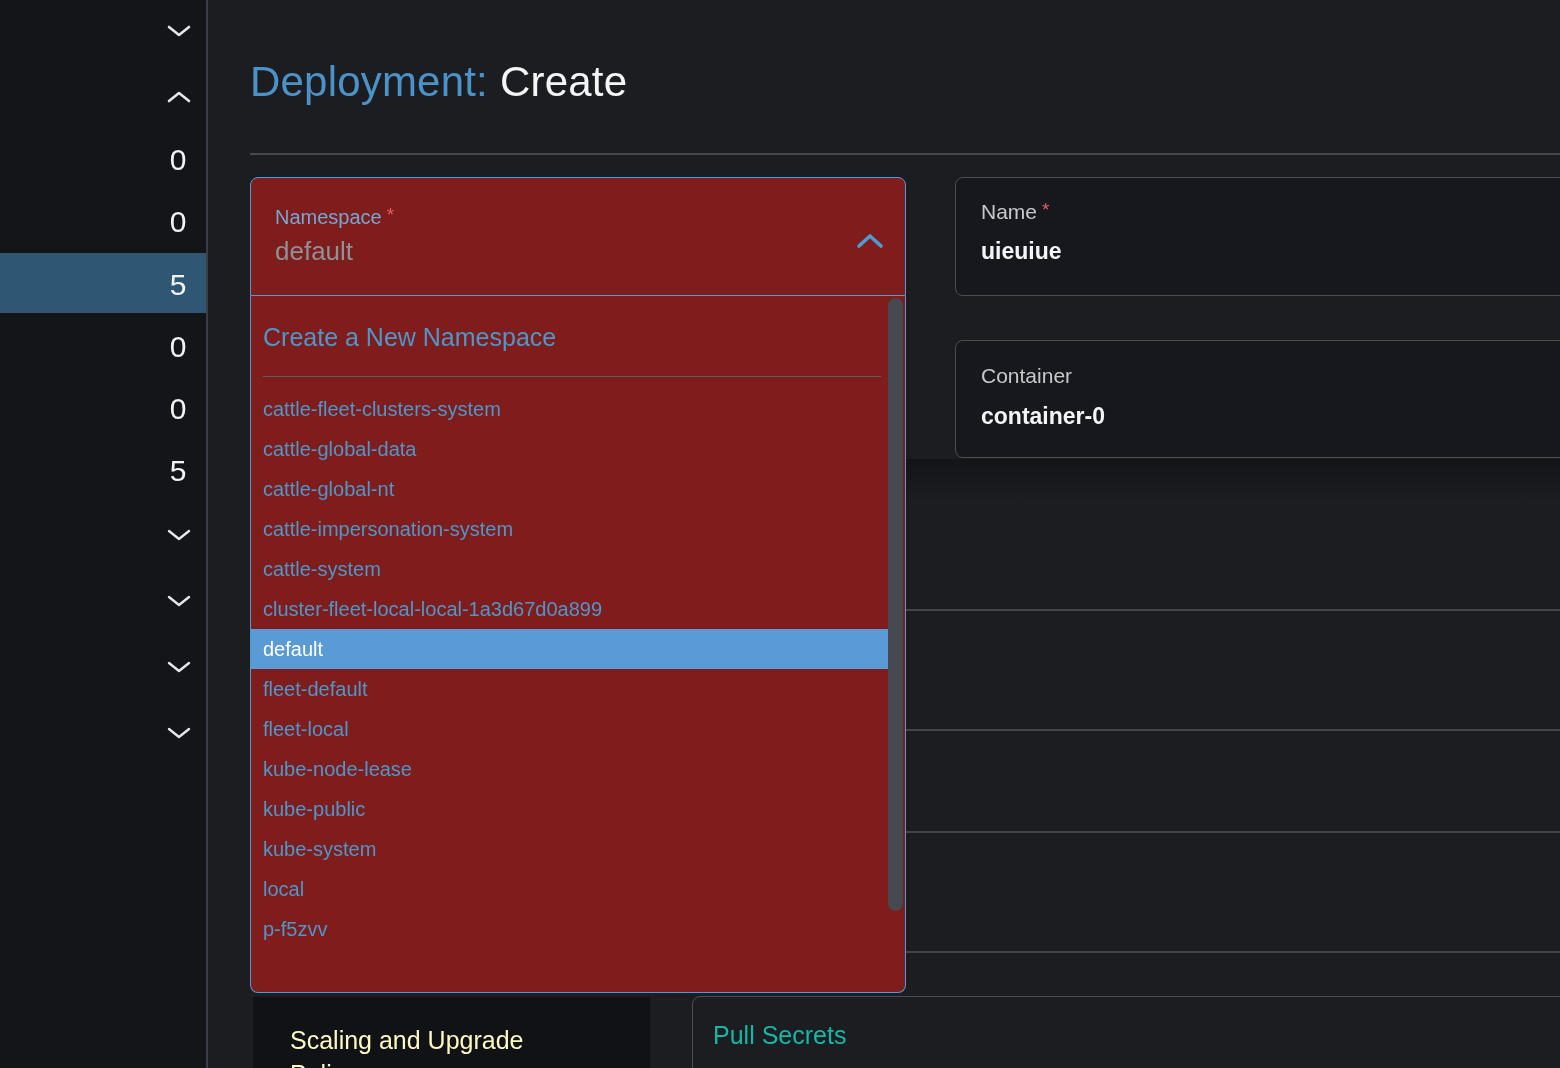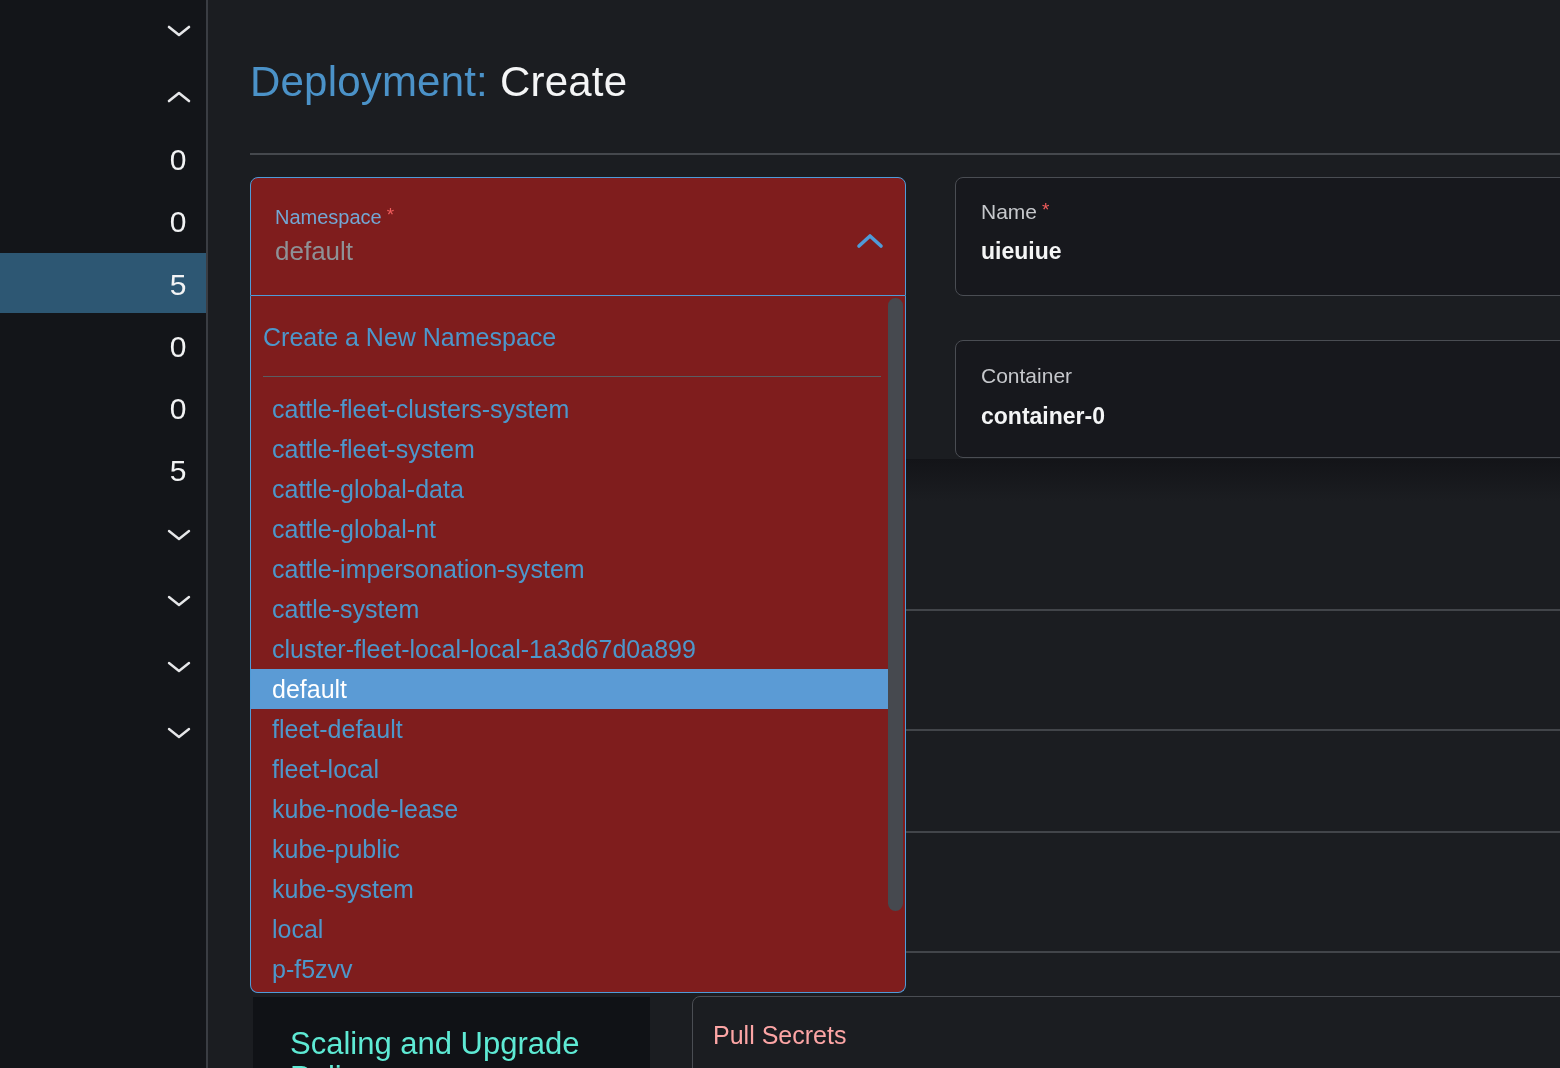--- a/index.html
+++ b/index.html
@@ -62,39 +62,39 @@
     overflow:hidden;
   }
   .menu .create {
     position:absolute; left:12px; top:27px; font-size:25px; color:#4d97cb;
   }
   .menu .mdivider {
     position:absolute; left:12px; top:80px; width:618px; height:1px; background:#5a5d62;
   }
   .menu .opts { position:absolute; left:0; top:93px; width:639px; }
   .menu .opt {
-    height:40px; line-height:40px; padding-left:21px;
-    font-size:25px; color:#4d97cb; white-space:nowrap;
+    height:40px; line-height:40px; padding-left:12px;
+    font-size:20px; color:#4d97cb; white-space:nowrap;
   }
   .menu .opt.sel { background:#5b9bd5; color:#ffffff; }
   .menu .sb-thumb {
     position:absolute; right:2px; top:2px; width:15px; height:613px;
     background:#46494f; border-radius:8px;
   }
   
   .tabpanel {
     position:absolute; left:253px; top:997px; width:397px; height:71px;
     background:#101216; overflow:hidden;
   }
-  .tabpanel .tline { position:absolute; left:37px; font-size:31px; color:#5eead4; }
+  .tabpanel .tline { position:absolute; left:37px; font-size:25px; color:#fef9c3; }
   .pullbox {
     position:absolute; left:692px; top:996px; width:900px; height:100px;
     background:#1b1d21; border:1px solid #4a4d53; border-radius:8px 0 0 0;
   }
-  .pullbox .plabel { position:absolute; left:20px; top:24px; font-size:25px; color:#fca5a5; }
+  .pullbox .plabel { position:absolute; left:20px; top:24px; font-size:25px; color:#14b8a6; }
   svg { display:block; }
 </style>
 </head>
 <body>
 
 <div class="sidebar">
   <svg class="sb-chev" style="top:24px" width="26" height="14" viewBox="0 0 26 14">
     <polyline points="3,3 13,11 23,3" fill="none" stroke="#e6e7e9" stroke-width="2.6" stroke-linecap="round" stroke-linejoin="round"></polyline>
   </svg>
   <svg class="sb-chev" style="top:90px" width="26" height="14" viewBox="0 0 26 14">
@@ -147,21 +147,20 @@
   <svg class="cchev" width="30" height="17" viewBox="0 0 30 17">
     <polyline points="4,14 15,4 26,14" fill="none" stroke="#4f9bd8" stroke-width="3.6" stroke-linecap="round" stroke-linejoin="round"></polyline>
   </svg>
 </div>
 
 <div class="menu">
   <div class="create">Create a New Namespace</div>
   <div class="mdivider"></div>
   <div class="opts">
       <div class="opt">cattle-fleet-clusters-system</div>
-      <div class="opt">cattle-fleet-system</div>
       <div class="opt">cattle-global-data</div>
       <div class="opt">cattle-global-nt</div>
       <div class="opt">cattle-impersonation-system</div>
       <div class="opt">cattle-system</div>
       <div class="opt">cluster-fleet-local-local-1a3d67d0a899</div>
       <div class="opt sel">default</div>
       <div class="opt">fleet-default</div>
       <div class="opt">fleet-local</div>
       <div class="opt">kube-node-lease</div>
       <div class="opt">kube-public</div>

